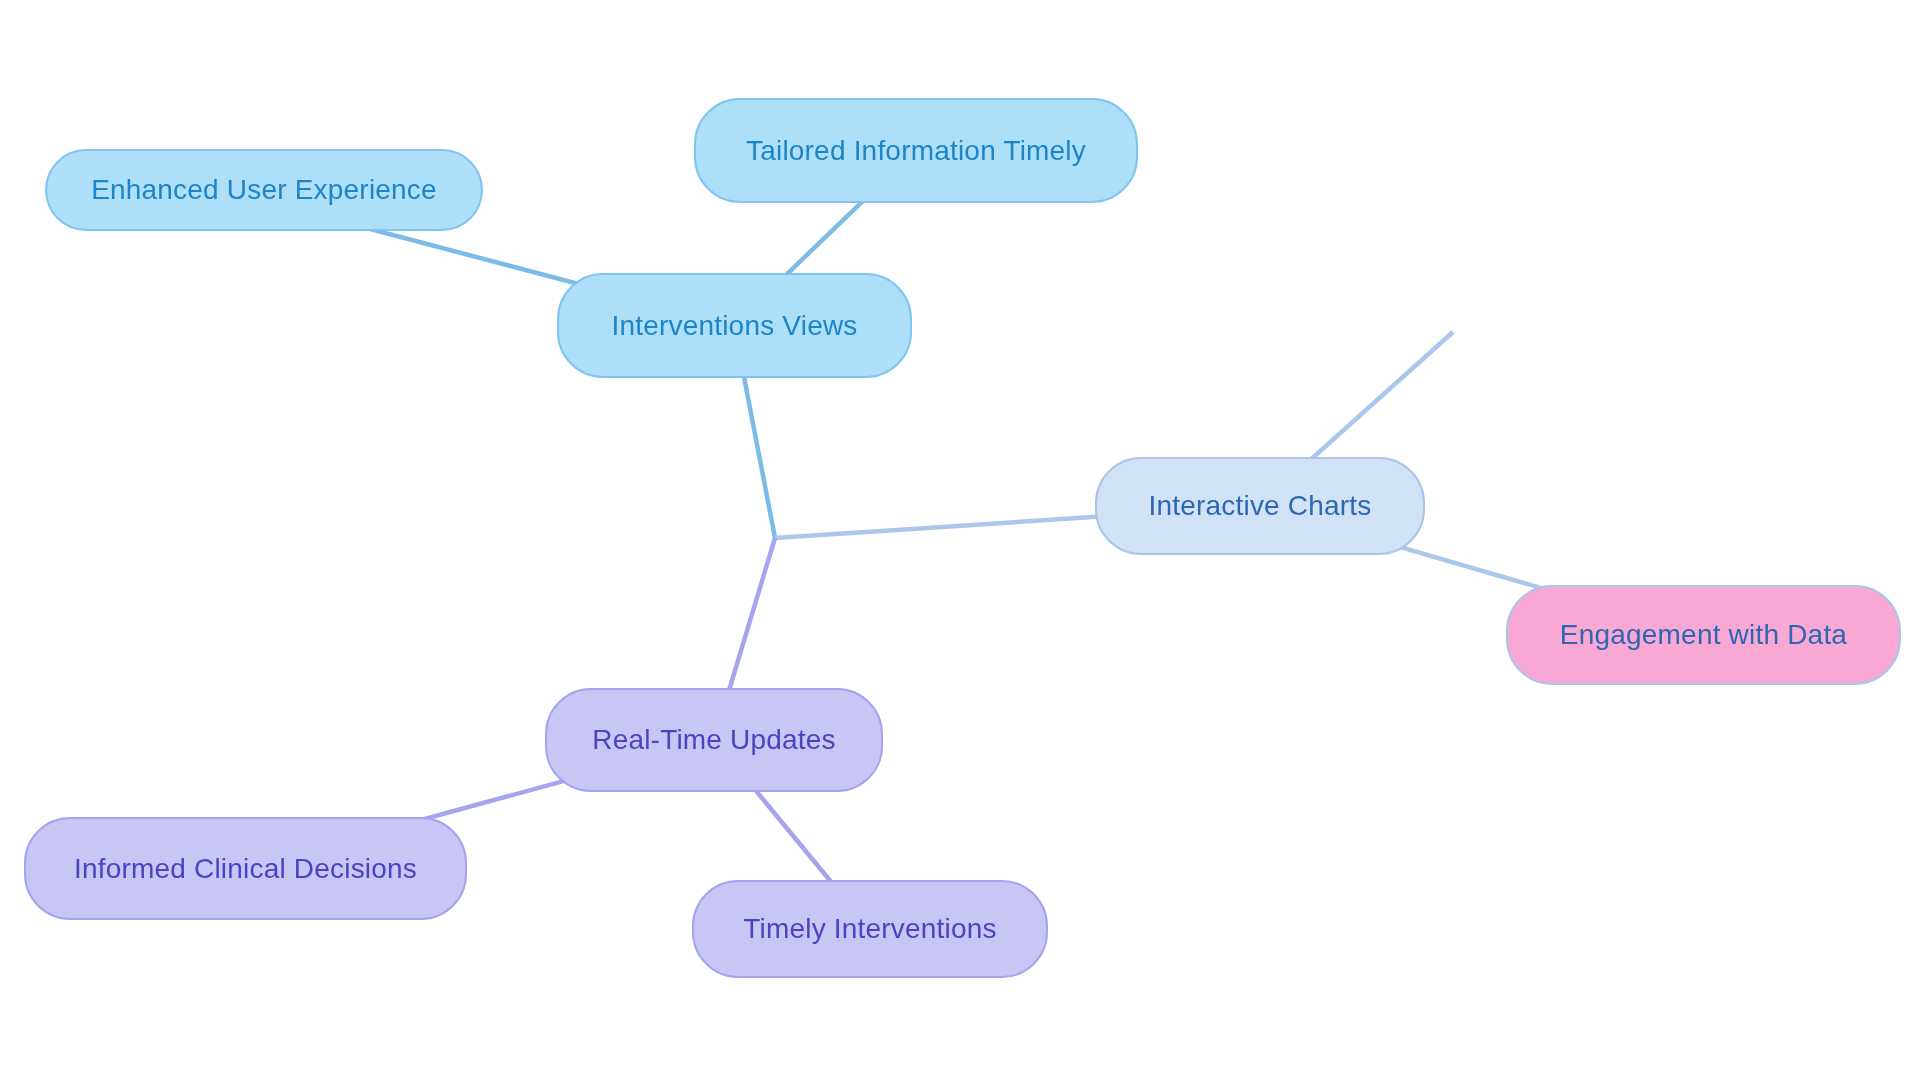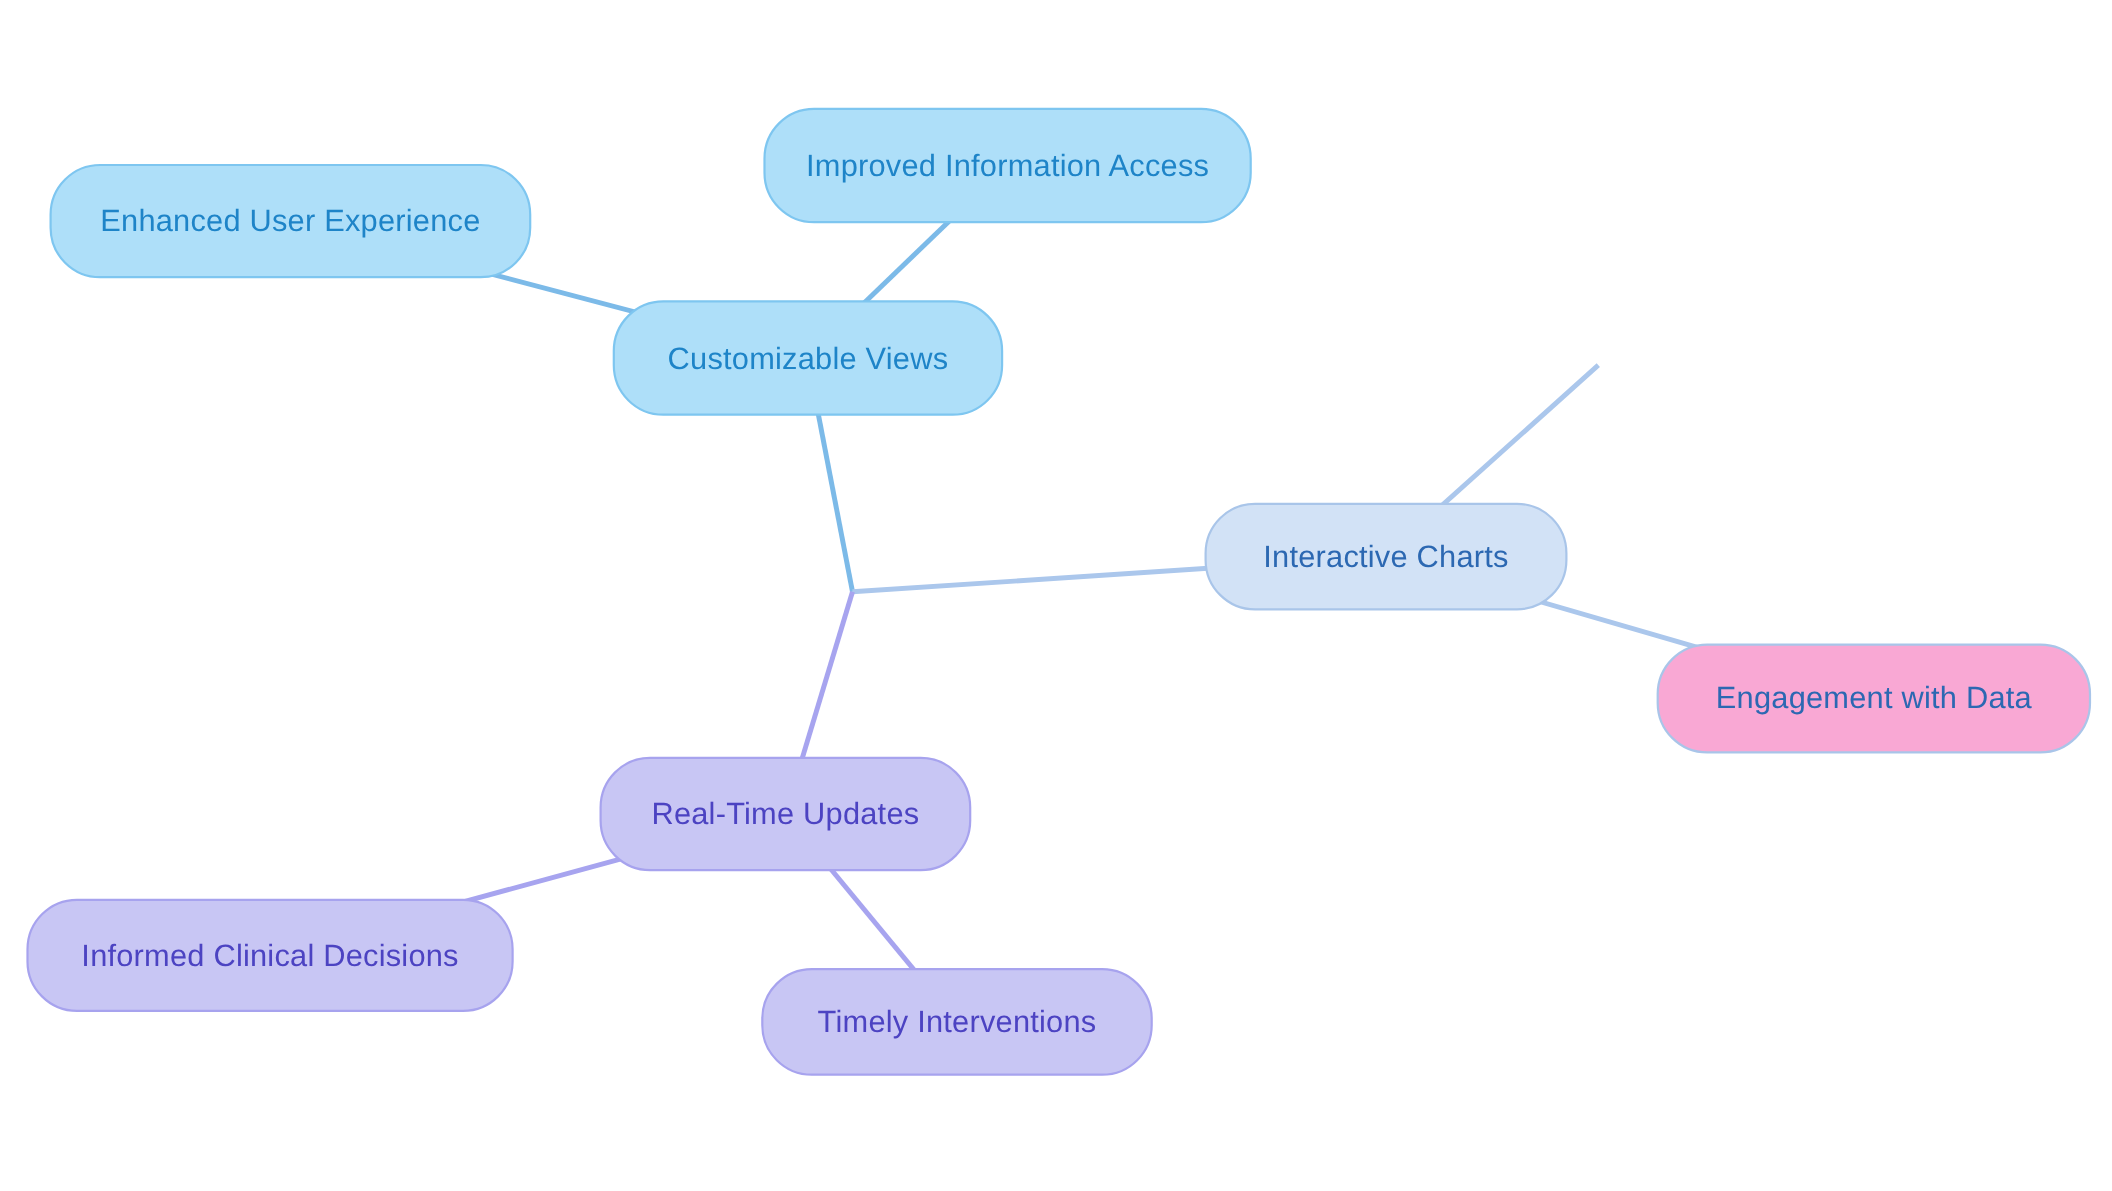--- a/index.html
+++ b/index.html
@@ -60,27 +60,27 @@
     <line x1="1259" y1="506" x2="1453" y2="332" stroke-width="4.5" stroke="#abc7ec"></line>
     <line x1="1259" y1="506" x2="1703" y2="635" stroke-width="4.5" stroke="#abc7ec"></line>
 
     <line x1="775" y1="538" x2="714" y2="740" stroke-width="4.5" stroke="#a7a4ef"></line>
     <line x1="714" y1="740" x2="245" y2="868" stroke-width="4.5" stroke="#a7a4ef"></line>
     <line x1="714" y1="740" x2="870" y2="929" stroke-width="4.5" stroke="#a7a4ef"></line>
   </svg>
 
 
   <div class="node" style="left: 557px; top: 273px; width: 355px; height: 105px; background-color: rgb(174, 223, 249); border-color: rgb(126, 198, 240); color: rgb(30, 132, 200);">
-    <span class="node-label">Customizable Views</span>
+    <span class="node-label">Interventions Views</span>
   </div>
-  <div class="node" style="left: 45px; top: 149px; width: 438px; height: 104px; background-color: rgb(174, 223, 249); border-color: rgb(126, 198, 240); color: rgb(30, 132, 200);">
+  <div class="node" style="left: 45px; top: 149px; width: 438px; height: 82px; background-color: rgb(174, 223, 249); border-color: rgb(126, 198, 240); color: rgb(30, 132, 200);">
     <span class="node-label">Enhanced User Experience</span>
   </div>
   <div class="node" style="left: 694px; top: 98px; width: 444px; height: 105px; background-color: rgb(174, 223, 249); border-color: rgb(126, 198, 240); color: rgb(30, 132, 200);">
-    <span class="node-label">Improved Information Access</span>
+    <span class="node-label">Tailored Information Timely</span>
   </div>
 
   <div class="node" style="left: 1095px; top: 457px; width: 330px; height: 98px; background-color: rgb(210, 226, 246); border-color: rgb(169, 197, 233); color: rgb(44, 104, 178);">
     <span class="node-label">Interactive Charts</span>
   </div>
   <div class="node" style="left: 1506px; top: 585px; width: 395px; height: 100px; background-color: #f9a8d4; border-color: rgb(169, 197, 233); color: rgb(44, 104, 178);">
     <span class="node-label">Engagement with Data</span>
   </div>
 
   <div class="node" style="left: 545px; top: 688px; width: 338px; height: 104px; background-color: rgb(200, 198, 244); border-color: rgb(167, 163, 238); color: rgb(76, 67, 194);">

